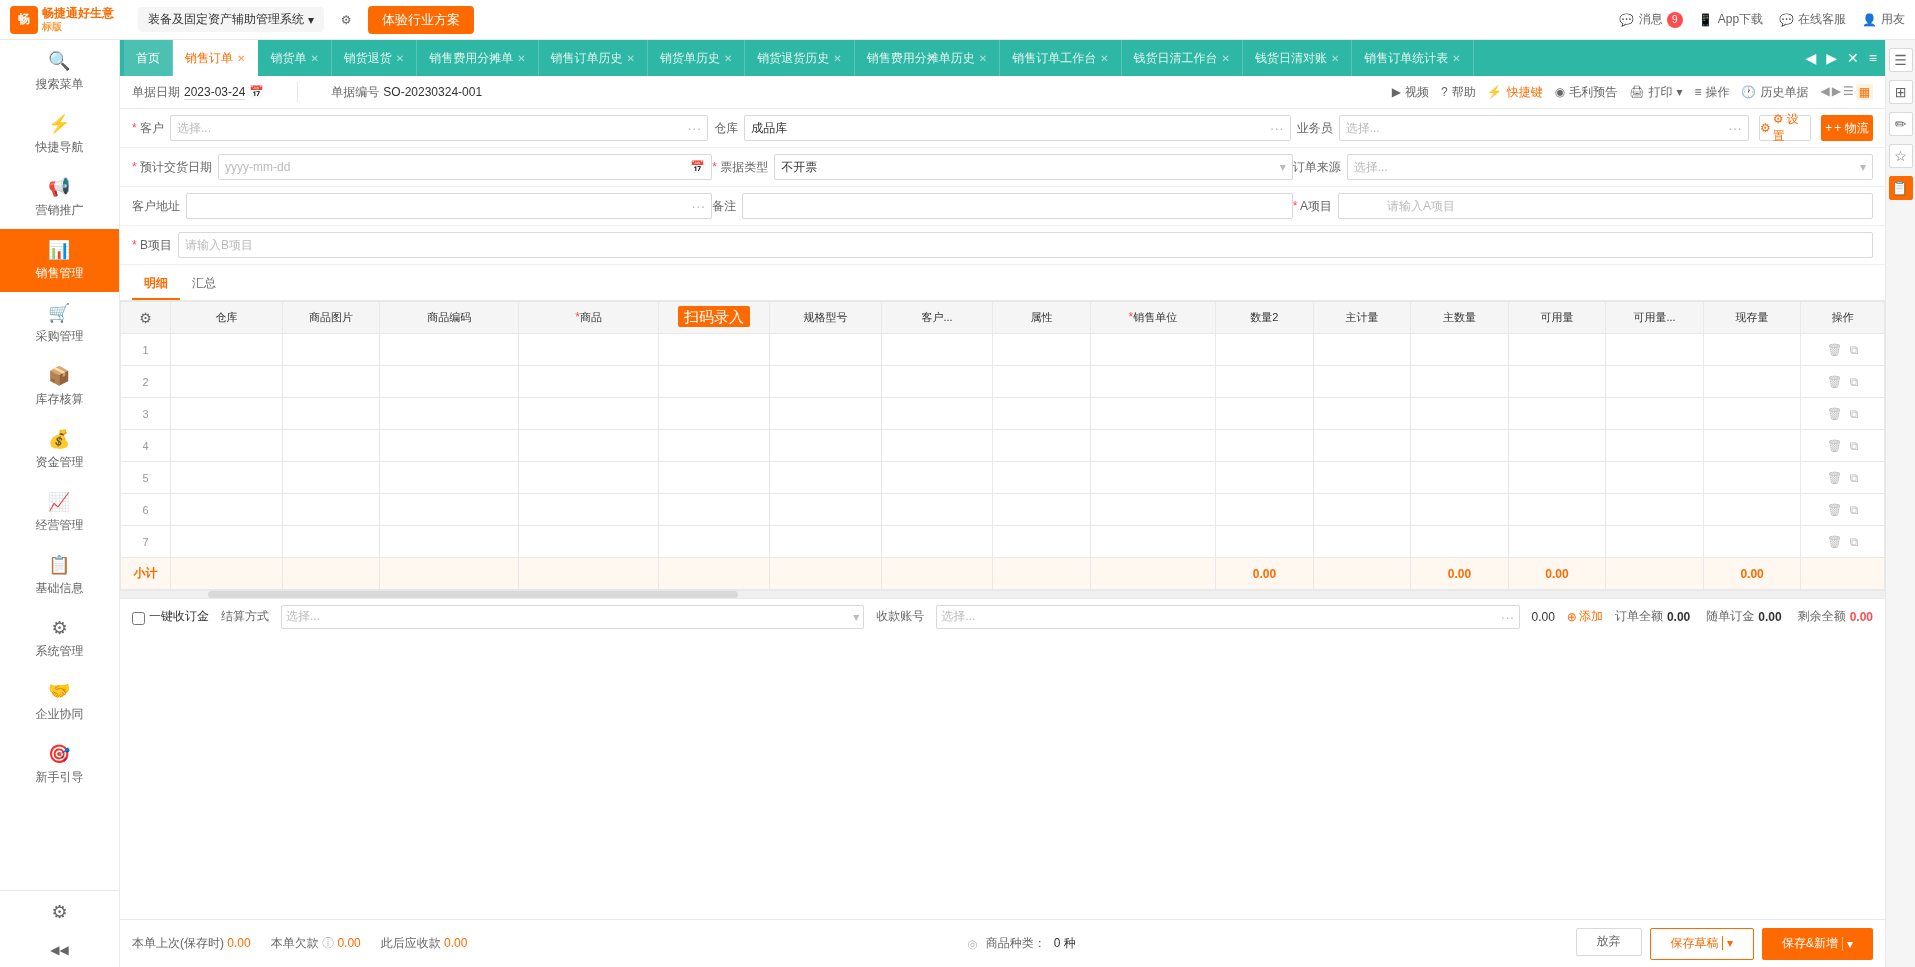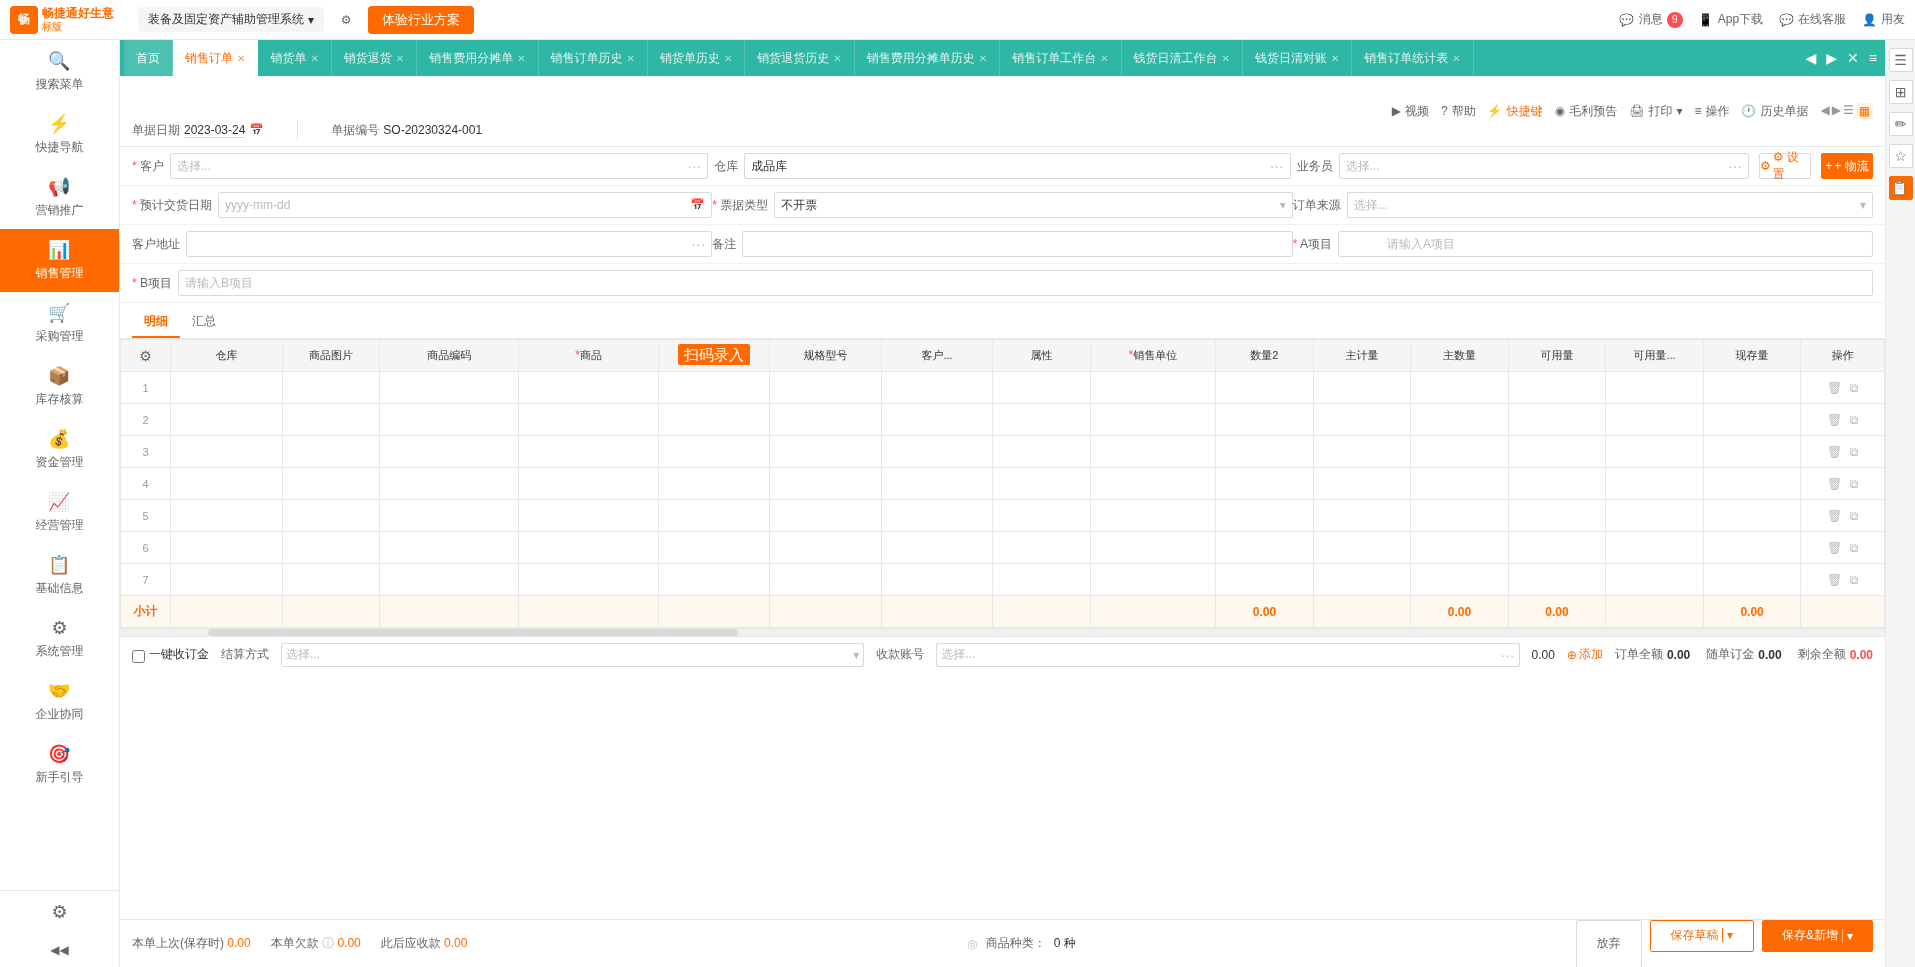--- a/index.html
+++ b/index.html
@@ -64,21 +64,21 @@
     
     .payment-row { height: 36px; background: #fff; border-top: 1px solid #e8e8e8; display: flex; align-items: center; padding: 0 12px; gap: 12px; }
     .checkbox-item { display: flex; align-items: flex-end; gap: 4px; cursor: pointer; }
     .add-pay-btn { color: #ff6a00; cursor: pointer; display: flex; align-items: center; gap: 2px; }
 
     
     .action-bar { height: 48px; background: #fff; border-top: 1px solid #e8e8e8; display: flex; align-items: center; justify-content: space-between; padding: 0 12px; }
     .action-left { display: flex; gap: 20px; font-size: 12px; color: #666; }
     .action-center { display: flex; align-items: center; gap: 8px; }
     .action-right { display: flex; gap: 8px; }
-    .btn-discard { height: 48px; padding: 0 20px; border: 1px solid #d9d9d9; background: #fff; cursor: pointer; border-radius: 2px; color: #666; }
+    .btn-discard { height: 28px; padding: 0 20px; border: 1px solid #d9d9d9; background: #fff; cursor: pointer; border-radius: 2px; color: #666; }
     .btn-save { height: 32px; padding: 0 20px; border: 1px solid #ff6a00; background: #fff; color: #ff6a00; cursor: pointer; border-radius: 2px; }
     .btn-save-new { height: 32px; padding: 0 20px; background: #ff6a00; color: white; cursor: pointer; border-radius: 2px; border: none; display: flex; align-items: center; gap: 4px; }
 
     
     .right-panel { width: 30px; background: #f5f5f5; border-left: 1px solid #e8e8e8; display: flex; flex-direction: column; align-items: center; padding: 8px 0; gap: 8px; }
     .right-panel-icon { width: 24px; height: 24px; display: flex; align-items: center; justify-content: center; cursor: pointer; color: #666; font-size: 14px; border: 1px solid #d9d9d9; border-radius: 2px; background: #fff; }
     .table-wrapper { overflow: auto; max-height: calc(967px - 380px); }
     .info-label { color: #666; }
     .info-value { color: #333; }
     .input-box { flex: 1; height: 26px; border: 1px solid #d9d9d9; border-radius: 2px; padding: 0 6px; display: flex; align-items: center; justify-content: space-between; cursor: pointer; }
@@ -256,21 +256,21 @@
         <span class="nav-arrow">◀</span>
         <span class="nav-arrow">▶</span>
         <span class="nav-arrow">✕</span>
         <span class="nav-arrow">≡</span>
       </div>
     </div>
 
     <div class="form-area">
 
       <div style="display:flex; align-items:center; justify-content:space-between; padding:6px 12px; border-bottom:1px solid #e8e8e8; background:#fff;">
-        <div style="display:flex; align-items:center; gap:29px;margin-top:38px;">
+        <div style="display:flex; align-items:center; gap:29px;">
           <div style="display:flex; align-items:center; gap:4px;">
             <span class="info-label">单据日期</span>
             <span class="info-value" style="cursor:pointer; border-bottom:1px solid #d9d9d9;">2023-03-24</span>
             <span style="color:#bbb; cursor:pointer;">📅</span>
           </div>
           <div class="v-divider"></div>
           <div style="display:flex; align-items:center; gap:4px;">
             <span class="info-label">单据编号</span>
             <span class="info-value">SO-20230324-001</span>
           </div>

